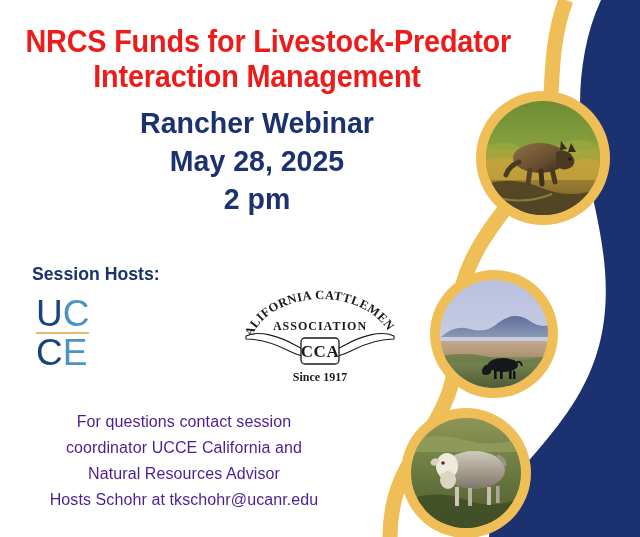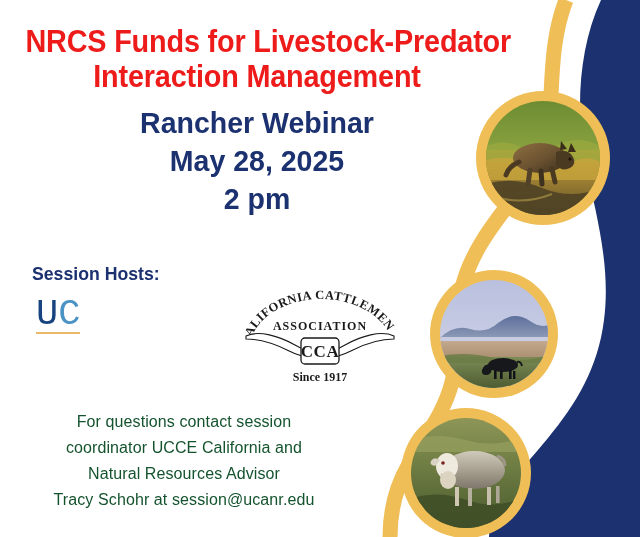--- a/index.html
+++ b/index.html
@@ -73,21 +73,21 @@
 
   
   .ucce-logo {
     position: absolute;
     left: 36px;
     top: 296px;
     display: flex;
     align-items: flex-start;
   }
   .ucce-mark {
-    font-family: Liberation Mono, monospace;
+    font-family: Liberation Sans, sans-serif;
     line-height: 0.92;
     margin-right: 9px;
     padding-top: 1px;
   }
   .ucce-row {
     font-size: 37px;
     font-weight: 400;
     letter-spacing: 0px;
     white-space: nowrap;
   }
@@ -121,21 +121,21 @@
   
   .contact-block {
     position: absolute;
     left: 14px;
     top: 409px;
     width: 340px;
     text-align: center;
     font-family: "Liberation Sans", sans-serif;
     font-size: 16px;
     line-height: 1.62;
-    color: #14532d;
+    color: #4c1d95;
     letter-spacing: 0.1px;
   }
   .contact-block span { display: block; }
 </style>
 </head>
 <body>
 
 <div id="poster">
 
   <svg id="bg-svg" viewBox="0 0 640 537">
@@ -282,20 +282,21 @@
     <div class="subtitle-navy">May 28, 2025</div>
     <div class="subtitle-navy">2 pm</div>
   </div>
 
   <div class="hosts-label">Session Hosts:</div>
 
   <div class="ucce-logo">
     <div class="ucce-mark">
       <div class="ucce-row"><span class="ucce-dark">U</span><span class="ucce-light">C</span></div>
       <div class="ucce-rule"></div>
+      <div class="ucce-row"><span class="ucce-dark">C</span><span class="ucce-light">E</span></div>
     </div>
   </div>
 
   <svg class="cca-logo" viewBox="0 0 154 96">
     <defs>
       <path id="ccaArc" d="M 10 46 A 72 52 0 0 1 144 42" fill="none"></path>
     </defs>
     <text font-family="'Liberation Serif', serif" font-size="12.5" font-weight="700" fill="#1a1a1a" letter-spacing="0.4">
       <textPath href="#ccaArc" startOffset="50%" text-anchor="middle">CALIFORNIA CATTLEMEN'S</textPath>
     </text>
@@ -309,16 +310,16 @@
     <rect x="58" y="50" width="38" height="26" rx="4" ry="4" fill="#ffffff" stroke="#1a1a1a" stroke-width="1.3"></rect>
     <text x="77" y="69" text-anchor="middle" font-family="'Liberation Serif', serif" font-size="17" font-weight="700" fill="#1a1a1a" letter-spacing="0.5">CCA</text>
 
     <text x="77" y="93" text-anchor="middle" font-family="'Liberation Serif', serif" font-size="12" font-weight="700" fill="#1a1a1a">Since 1917</text>
   </svg>
 
   <div class="contact-block">
     <span>For questions contact session</span>
     <span>coordinator UCCE California and</span>
     <span>Natural Resources Advisor</span>
-    <span>Tracy Schohr at session@ucanr.edu</span>
+    <span>Hosts Schohr at tkschohr@ucanr.edu</span>
   </div>
 
 </div>
 
 </body></html>

